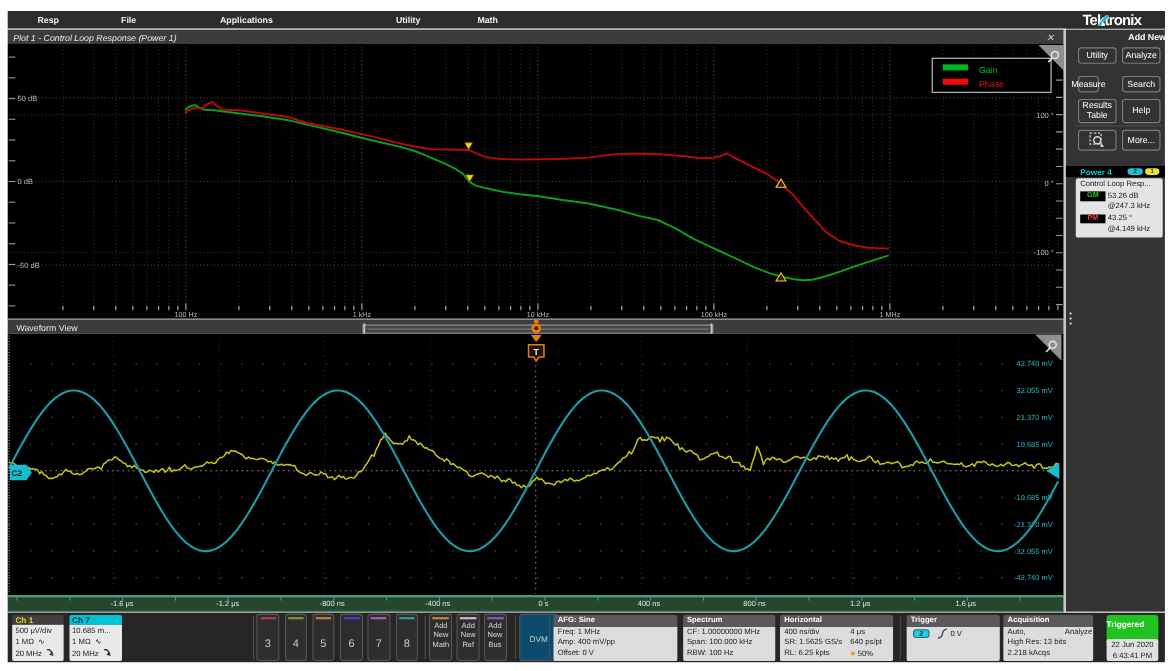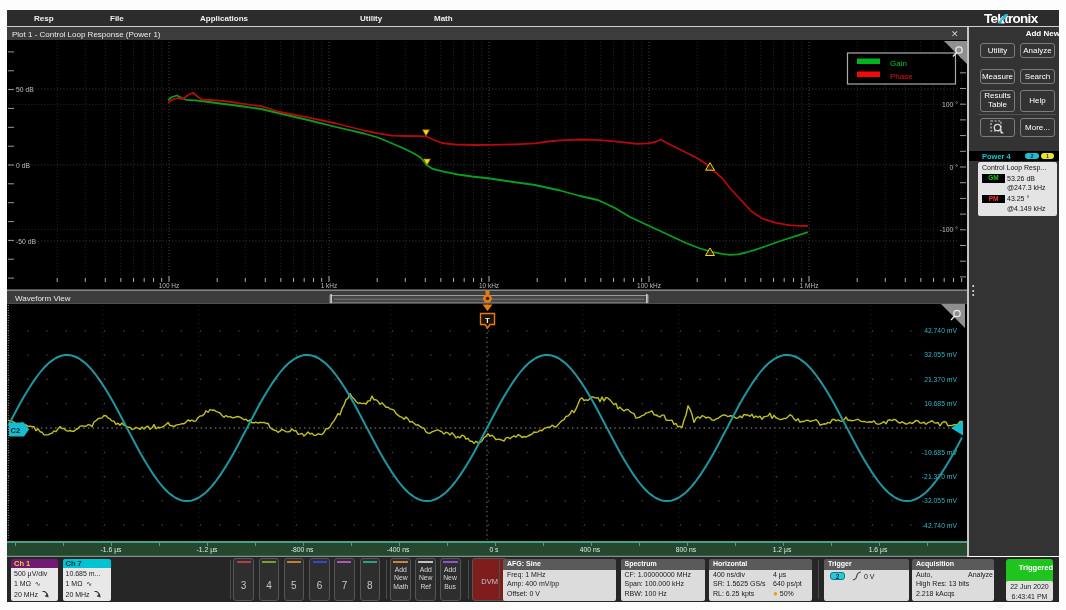--- a/index.html
+++ b/index.html
@@ -20,21 +20,21 @@
  <span class="abs" style="left:427px;top:4px;">Math</span>
 </div>
 
 <div class="abs" style="left:969px;top:10px;width:90px;height:16px;background:#2c2c2c"></div>
 <svg class="abs" style="left:984px;top:11px" width="72" height="15">
  <text x="0" y="12" fill="#fff" font-size="13.5" font-weight="bold" font-family="Liberation Sans" letter-spacing="-0.7">Tektronix</text>
  <polygon points="20.5,3.2 24.5,3.2 17.5,12.6 13.5,12.6" fill="#29b6d8"></polygon>
  <polygon points="18.4,8.2 20.6,12.6 17.2,12.6" fill="#fff"></polygon>
 </svg>
 
-<div class="abs" style="left:7px;top:26.5px;width:960px;height:13.5px;background:#3c3c3c;color:#e8e8e8;font-size:8px;">
+<div class="abs" style="left:7px;top:26.5px;width:960px;height:13.5px;background:#3c3c3c;color:#e8e8e8;font-size:8px;font-style:italic;">
   <span class="abs" style="left:5px;top:3px;">Plot 1 - Control Loop Response (Power 1)</span>
   <span class="abs" style="left:944px;top:2px;color:#cfcfcf;font-size:9px;">✕</span>
 </div>
 <svg class="abs" style="left:0px;top:0px" width="1066" height="610" viewBox="0 0 1066 610">
  <rect x="7" y="40" width="960" height="250" fill="#000"></rect>
  <line x1="57.2" y1="42" x2="57.2" y2="282" stroke="#2a2a2a" stroke-width="1" stroke-dasharray="1 2.2"></line>
 <line x1="85.3" y1="42" x2="85.3" y2="282" stroke="#2a2a2a" stroke-width="1" stroke-dasharray="1 2.2"></line>
 <line x1="105.3" y1="42" x2="105.3" y2="282" stroke="#2a2a2a" stroke-width="1" stroke-dasharray="1 2.2"></line>
 <line x1="120.8" y1="42" x2="120.8" y2="282" stroke="#2a2a2a" stroke-width="1" stroke-dasharray="1 2.2"></line>
 <line x1="133.5" y1="42" x2="133.5" y2="282" stroke="#2a2a2a" stroke-width="1" stroke-dasharray="1 2.2"></line>
@@ -283,21 +283,21 @@
 <div style="position:absolute;left:745px;top:3px;width:60px;text-align:center;color:#d9efe2;font-size:6.8px">1.2 μs</div>
 <div style="position:absolute;left:841px;top:3px;width:60px;text-align:center;color:#d9efe2;font-size:6.8px">1.6 μs</div>
 </div>
 
 <div class="abs" style="left:969px;top:26.5px;width:90px;height:529.5px;background:#333"></div>
 <div class="abs" style="left:967px;top:26.5px;width:2px;height:529.5px;background:#c4c4c4"></div>
 <div class="abs" style="left:972px;top:284px;color:#ddd;font-size:7px;line-height:4.5px;">•<br>•<br>•</div>
 <div class="abs" style="left:998px;top:29px;width:96px;text-align:center;color:#fff;font-size:8px;font-weight:bold;">Add New...</div>
 <div class="btn" style="left:980px;top:42.5px;width:35px;height:15px;">Utility</div>
 <div class="btn" style="left:1020px;top:42.5px;width:35px;height:15px;">Analyze</div>
-<div class="btn" style="left:980px;top:69px;width:35px;height:15px;">Measure</div>
+<div class="btn" style="left:980px;top:69px;width:19px;height:15px;">Measure</div>
 <div class="btn" style="left:1020px;top:69px;width:35px;height:15px;">Search</div>
 <div class="btn" style="left:980px;top:90px;width:35px;height:21.5px;line-height:8.5px;">Results<br>Table</div>
 <div class="btn" style="left:1020px;top:90px;width:35px;height:21.5px;">Help</div>
 <div class="abs" style="left:978px;top:113.5px;width:78px;height:1px;background:#4f4f4f"></div>
 <div class="btn" style="left:980px;top:117.5px;width:35px;height:19px;">
   <svg width="15" height="15" viewBox="0 0 15 15">
    <rect x="1" y="1" width="10" height="10" fill="none" stroke="#cfcfcf" stroke-width="1.2" stroke-dasharray="2 1.6"></rect>
    <circle cx="7.5" cy="7.5" r="3.2" fill="none" stroke="#d8d8d8" stroke-width="1.3"></circle>
    <polygon points="10,10 14,13.2 10.8,13.6" fill="#e8e8e8"></polygon>
   </svg>
@@ -316,21 +316,21 @@
   <div class="abs" style="left:29px;top:13px;">53.26 dB</div>
   <div class="abs" style="left:29px;top:22.5px;">@247.3 kHz</div>
   <div class="abs" style="left:4px;top:33px;width:23px;height:8.5px;background:#000;color:#f33;font-weight:bold;text-align:center;line-height:8.5px;font-size:6.5px;">PM</div>
   <div class="abs" style="left:29px;top:33.5px;">43.25 °</div>
   <div class="abs" style="left:29px;top:43px;">@4.149 kHz</div>
 </div>
 
 <div class="abs" style="left:7px;top:557px;width:1052px;height:45px;background:#262626"></div>
 <div class="abs" style="left:7px;top:556px;width:960px;height:1px;background:#8d8d8d"></div>
 <div class="abs" style="left:11px;top:558.5px;width:46.5px;height:42px;border-radius:2px;overflow:hidden;">
- <div style="height:9.5px;background:#701a75;color:#e8d41e;font-size:7.5px;font-weight:bold;padding-left:3px;">Ch 1</div>
+ <div style="height:9.5px;background:#404040;color:#e8d41e;font-size:7.5px;font-weight:bold;padding-left:3px;">Ch 1</div>
  <div style="height:32.5px;background:#e8e8e8;color:#222;font-size:7px;padding:1px 0 0 3px;line-height:10.3px;">500 μV/div<br>1 MΩ&nbsp;&nbsp;∿<br>20 MHz&nbsp;&nbsp;<svg width="7" height="7" viewBox="0 0 7 7" style="vertical-align:-1px">
         <path d="M0.5,0.5 h3 M2,0.5 q2.5,0.5 3,3" fill="none" stroke="#333" stroke-width="1.2"></path>
         <polygon points="5.8,2.2 6.6,6.4 2.6,5.2" fill="#333"></polygon>
       </svg></div>
 </div>
 <div class="abs" style="left:62.5px;top:558.5px;width:48px;height:42px;border-radius:2px;overflow:hidden;">
  <div style="height:9.5px;background:#00c4d4;color:#03282e;font-size:7.5px;font-weight:bold;padding-left:3px;">Ch 7</div>
  <div style="height:32.5px;background:#e8e8e8;color:#222;font-size:7px;padding:1px 0 0 3px;line-height:10.3px;">10.685 m...<br>1 MΩ&nbsp;&nbsp;∿<br>20 MHz&nbsp;&nbsp;<svg width="7" height="7" viewBox="0 0 7 7" style="vertical-align:-1px">
         <path d="M0.5,0.5 h3 M2,0.5 q2.5,0.5 3,3" fill="none" stroke="#333" stroke-width="1.2"></path>
         <polygon points="5.8,2.2 6.6,6.4 2.6,5.2" fill="#333"></polygon>
@@ -365,21 +365,21 @@
  <div style="text-align:center;color:#d8d8d8;font-size:6.8px;line-height:8.3px;margin-top:3px;">Add<br>New<br>Math</div>
 </div>
 <div class="abs" style="left:415.2px;top:557.5px;width:21px;height:43px;background:#2e2e2e;border:1px solid #555;border-radius:3px;">
  <div style="margin:2px auto 0;width:15px;height:2.5px;background:#c0c0c8"></div>
  <div style="text-align:center;color:#d8d8d8;font-size:6.8px;line-height:8.3px;margin-top:3px;">Add<br>New<br>Ref</div>
 </div>
 <div class="abs" style="left:439.5px;top:557.5px;width:21px;height:43px;background:#2e2e2e;border:1px solid #555;border-radius:3px;">
  <div style="margin:2px auto 0;width:15px;height:2.5px;background:#8858c8"></div>
  <div style="text-align:center;color:#d8d8d8;font-size:6.8px;line-height:8.3px;margin-top:3px;">Add<br>New<br>Bus</div>
 </div>
-<div class="abs" style="left:472.2px;top:557.5px;width:35px;height:43px;background:#7f1d1d;border:1px solid #555;border-radius:3px;">
+<div class="abs" style="left:472.2px;top:557.5px;width:35px;height:43px;background:#0c4a6e;border:1px solid #555;border-radius:3px;">
  <div style="text-align:center;color:#c8c8c8;font-size:7.5px;margin-top:18px;">DVM</div>
 </div>
 <div class="abs" style="left:230.0px;top:560px;width:1px;height:39px;background:#4c4c4c"></div>
 <div class="abs" style="left:386.3px;top:560px;width:1px;height:39px;background:#4c4c4c"></div>
 <div class="abs" style="left:467.6px;top:560px;width:1px;height:39px;background:#4c4c4c"></div>
 <div class="abs" style="left:498.6px;top:560px;width:1px;height:39px;background:#4c4c4c"></div>
 <div class="abs" style="left:817.8px;top:560px;width:1px;height:39px;background:#4c4c4c"></div>
 <div class="abs" style="left:503px;top:558.5px;width:113px;height:42px;border-radius:2px;overflow:hidden;">
  <div class="badge-h">AFG: Sine</div>
     <div class="badge-b" style="height:31px;">Freq: 1 MHz<br>Amp: 400 mV/pp<br>Offset: 0 V</div>
@@ -405,14 +405,14 @@
         <span style="position:absolute;left:36px;top:2.5px;">0 V</span>
       </div>
     </div>
   </div>
 <div class="abs" style="left:912px;top:558.5px;width:82px;height:42px;border-radius:2px;overflow:hidden;">
  <div class="badge-h">Acquisition</div>
     <div class="badge-b" style="height:31px;">
       <div style="position:relative">Auto,<span style="position:absolute;left:52px">Analyze</span><br>High Res: 13 bits<br>2.218 kAcqs</div>
     </div>
   </div>
-<div class="abs" style="left:1006px;top:558.5px;width:47px;height:29px;background:#1fc41f;border-radius:3px;color:#fff;font-size:7.5px;font-weight:bold;text-align:right;line-height:17.5px;">Triggered</div>
+<div class="abs" style="left:1006px;top:558.5px;width:47px;height:29px;background:#1fc41f;border-radius:3px;color:#fff;font-size:7.5px;font-weight:bold;text-align:left;line-height:17.5px;">Triggered</div>
 <div class="abs" style="left:1006px;top:581px;width:47px;height:19.5px;background:#e0e0e0;border-radius:2px;color:#222;font-size:7px;text-align:center;line-height:9.5px;padding-top:1px;">22 Jun 2020<br>6:43:41 PM</div>
 
 </body></html>

